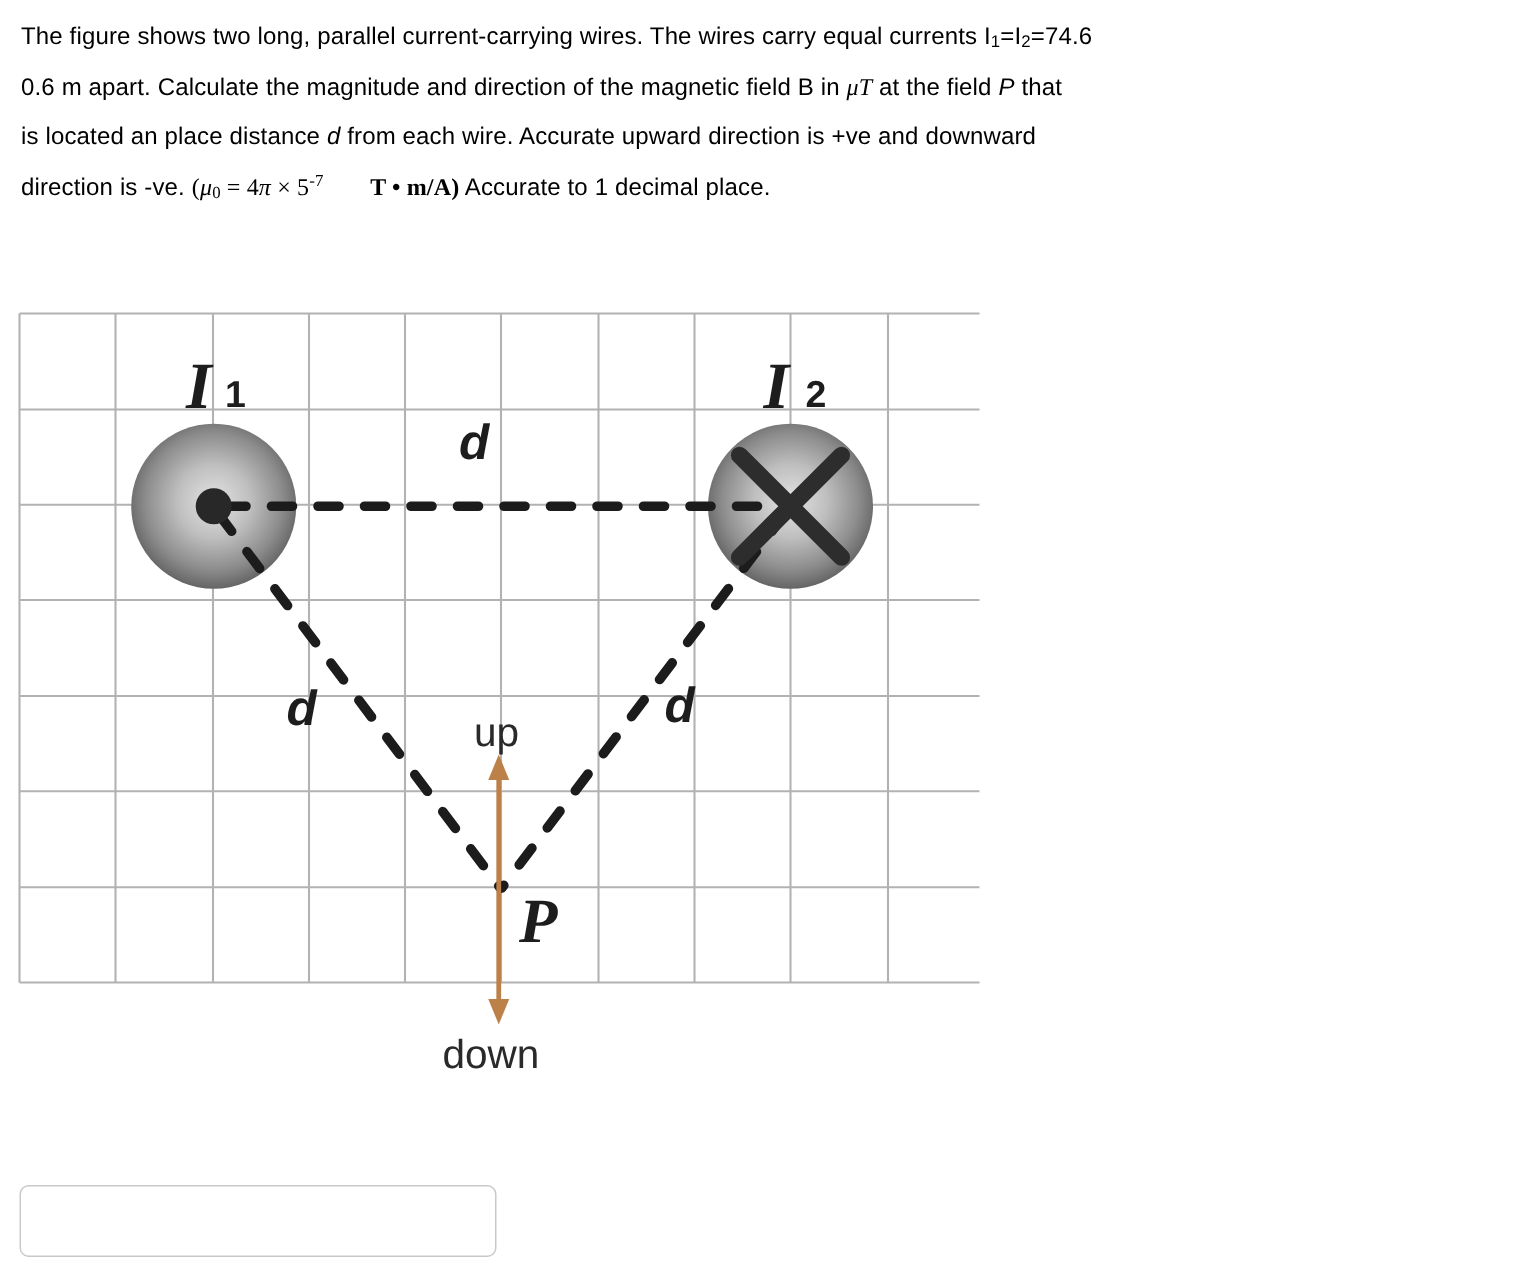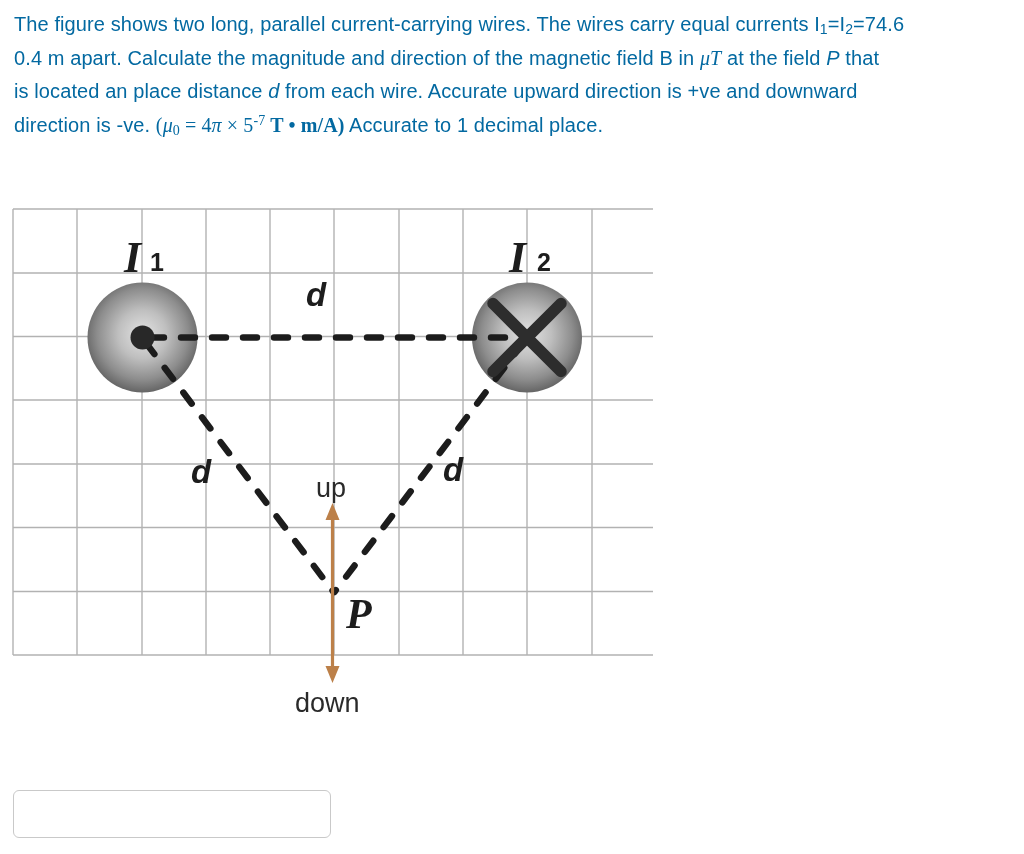--- a/index.html
+++ b/index.html
@@ -1,26 +1,26 @@
 <!DOCTYPE html>
 <html><head>
 <meta charset="utf-8">
 <style>
   html,body { margin:0; padding:0; background:#ffffff; }
   body { width:1024px; height:854px; position:relative; overflow:hidden;
          font-family:"Liberation Sans", sans-serif; color:#1d1d1d; }
 
   
-  .problem { position:absolute; left:14px; top:8px; font-size:20px;
-             line-height:33.5px; letter-spacing:0.1px; color:#0369a1; }
+  .problem { position:absolute; left:14px; top:8px; font-size:16px;
+             line-height:33.5px; letter-spacing:0.1px; color:#000000; }
   .pline { white-space:pre; height:33.5px; }
   .sb { font-size:0.70em; position:relative; top:0.22em; }
   .sp { font-size:0.70em; position:relative; top:-0.45em; }
   .it { font-style:italic; }
-  .b  { font-weight:bold; }
+  .b  { font-weight:bold;margin-left:27px; }
   .ser { font-family:"Liberation Serif", serif; }
 
   
   .fig { position:absolute; left:0px; top:195px; }
   .lbl-I   { font:italic 700 44px "Liberation Serif", serif; fill:#1d1d1d; }
   .lbl-sub { font:700 25px "Liberation Sans", sans-serif; fill:#1d1d1d; }
   .lbl-d   { font:italic 700 33px "Liberation Sans", sans-serif; fill:#1d1d1d; }
   .lbl-dir { font:400 27px "Liberation Sans", sans-serif; fill:#2a2a2a; }
   .lbl-P   { font:italic 700 42px "Liberation Serif", serif; fill:#1d1d1d; }
 
@@ -28,21 +28,21 @@
   .answer { position:absolute; left:13px; top:790px; width:318px; height:48px;
             border:1.5px solid #c9c9c9; border-radius:6px; background:#ffffff;
             box-sizing:border-box; font-size:18px; padding:0 10px; outline:none;
             font-family:"Liberation Sans", sans-serif; }
 </style>
 </head>
 <body>
 
 <div class="problem">
   <div class="pline"><span>The figure shows two long, parallel current-carrying wires. The wires carry equal currents I</span><span class="sb">1</span><span>=I</span><span class="sb">2</span><span>=74.6</span></div>
-  <div class="pline"><span>0.4 m apart. Calculate the magnitude and direction of the magnetic field B in </span><span class="ser it">μT</span><span> at the field </span><span class="it">P</span><span> that</span></div>
+  <div class="pline"><span>0.6 m apart. Calculate the magnitude and direction of the magnetic field B in </span><span class="ser it">μT</span><span> at the field </span><span class="it">P</span><span> that</span></div>
   <div class="pline"><span>is located an place distance </span><span class="it">d</span><span> from each wire. Accurate upward direction is +ve and downward</span></div>
   <div class="pline"><span>direction is -ve. </span><span class="ser">(</span><span class="ser it">μ</span><span class="ser sb">0</span><span class="ser"> = 4</span><span class="ser it">π</span><span class="ser"> × 5</span><span class="ser sp">-7</span><span class="ser b"> T • m/A)</span><span> Accurate to 1 decimal place.</span></div>
 </div>
 
 <svg class="fig" width="680" height="525" viewBox="0 195 680 525">
   <defs>
     <radialGradient id="wg" cx="50%" cy="47%" r="55%">
       <stop offset="0%" stop-color="#e3e3e3"></stop>
       <stop offset="40%" stop-color="#bfbfbf"></stop>
       <stop offset="75%" stop-color="#8d8d8d"></stop>

